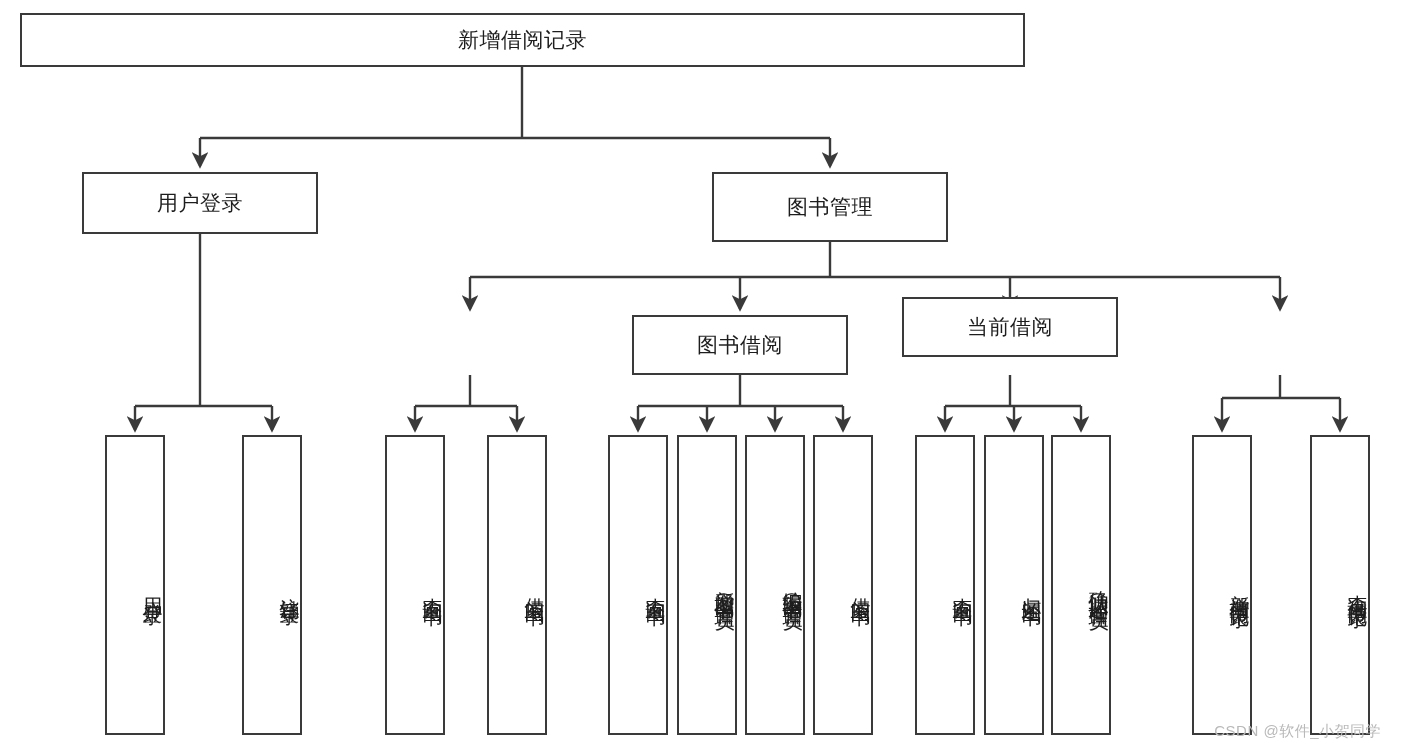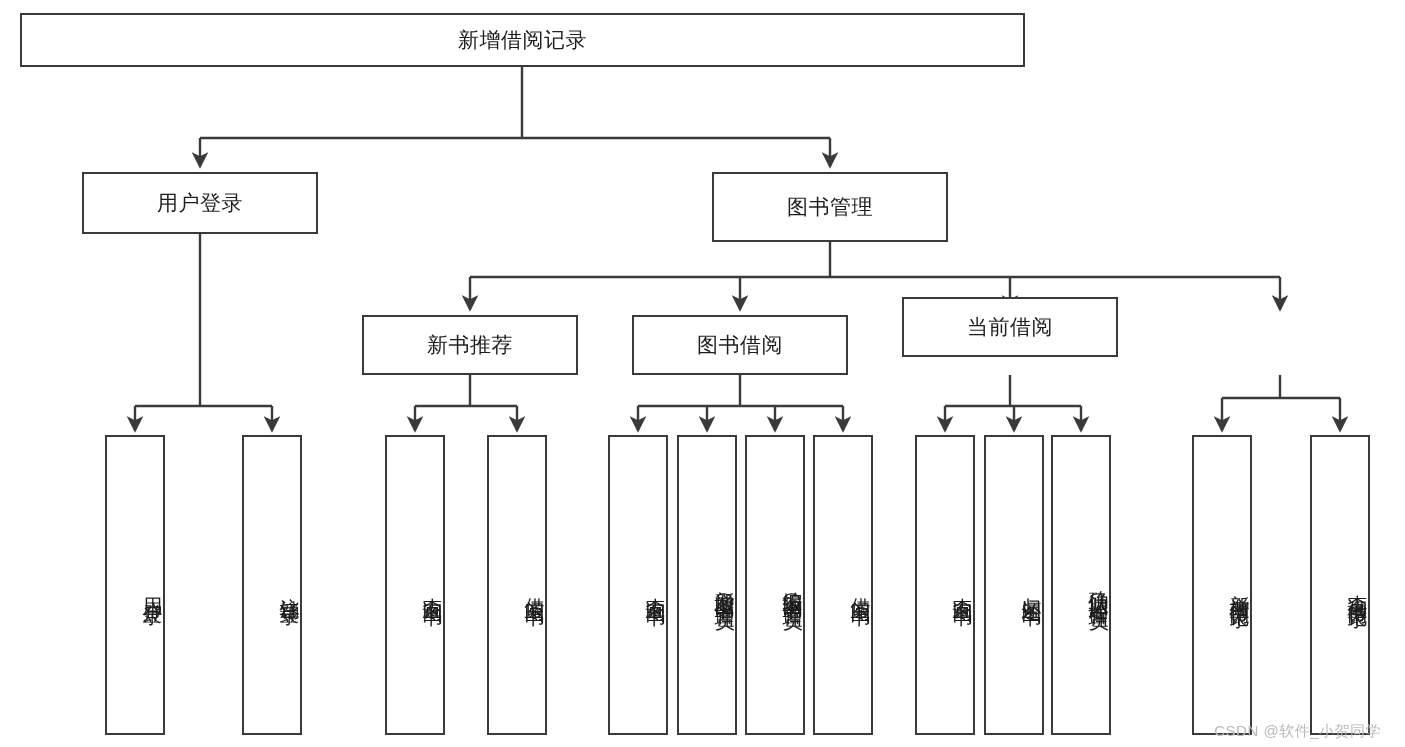--- a/index.html
+++ b/index.html
@@ -127,23 +127,20 @@
     <span class="htext">新增借阅记录</span>
   </div>
 
   <div class="node h" style="left:82px; top:172px; width:236px; height:62px;">
     <span class="htext">用户登录</span>
   </div>
   <div class="node h" style="left:712px; top:172px; width:236px; height:70px;">
     <span class="htext">图书管理</span>
   </div>
 
-  <div class="node h" style="left:362px; top:315px; width:216px; height:60px;">
-    <span class="htext">新书推荐</span>
-  </div>
   <div class="node h" style="left:632px; top:315px; width:216px; height:60px;">
     <span class="htext">图书借阅</span>
   </div>
   <div class="node h" style="left:902px; top:297px; width:216px; height:60px;">
     <span class="htext">当前借阅</span>
   </div>
 
   <div class="node v" style="left:105px; top:435px; width:60px; height:300px;">
     <span class="vtext">用户登录</span>
   </div>

